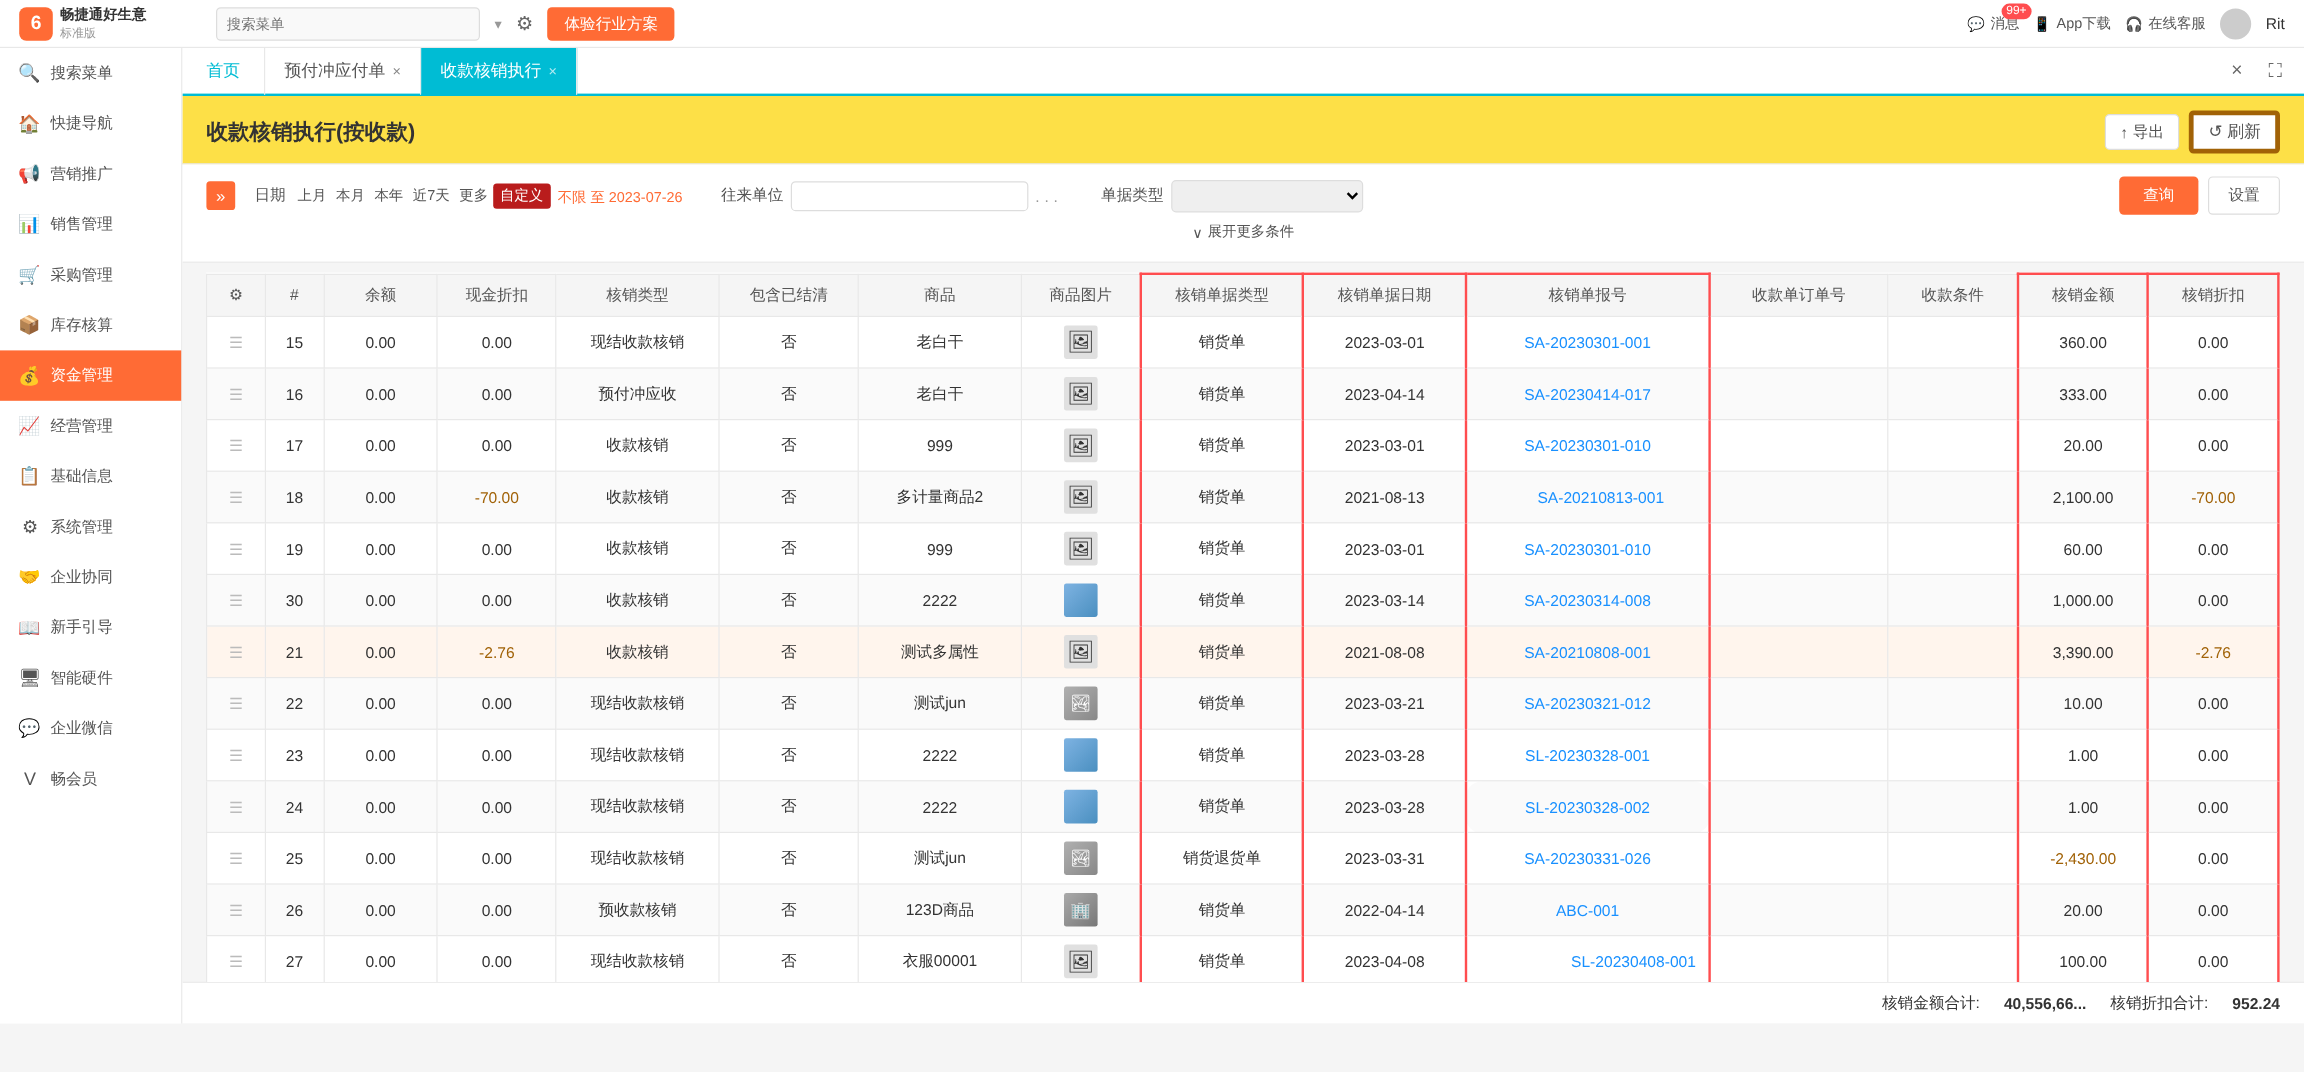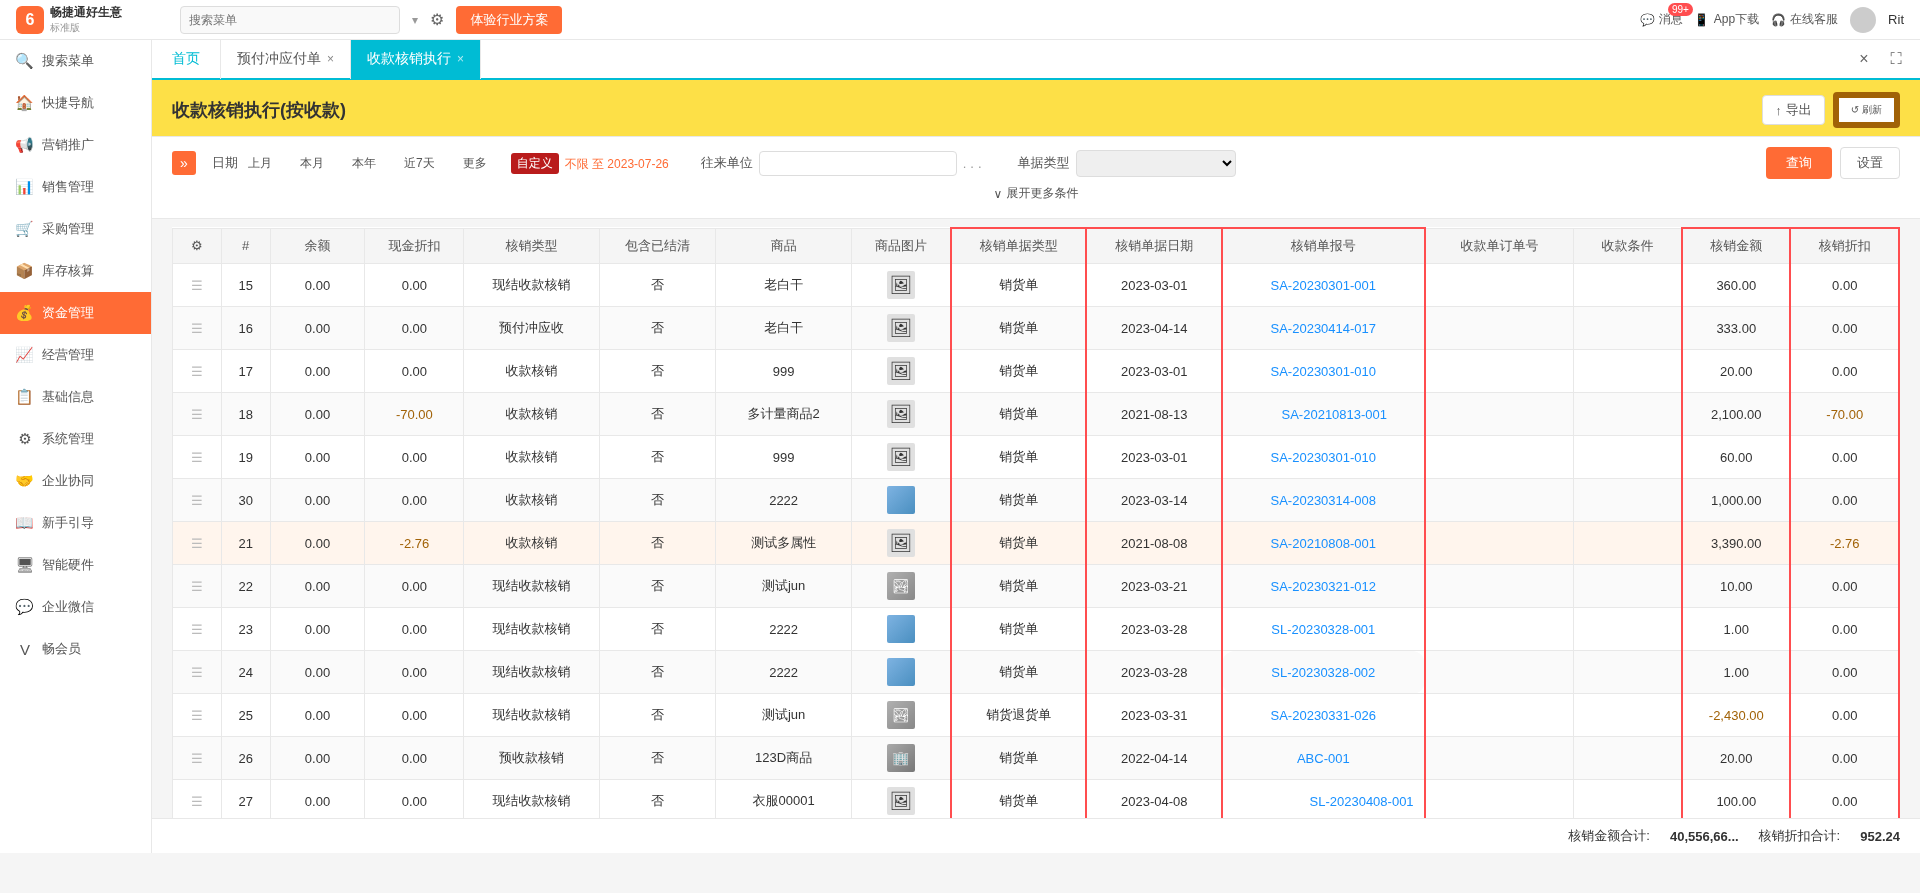--- a/index.html
+++ b/index.html
@@ -35,28 +35,28 @@
     .sidebar-icon { width: 18px; height: 18px; display: flex; align-items: center; justify-content: center; font-size: 15px; }
 
     
     .content { flex: 1; overflow: hidden; display: flex; flex-direction: column; background: #f5f5f5; }
 
     
     .page-header { background: #fde047; padding: 12px 20px 8px; border-bottom: 1px solid #e8e8e8; display: flex; align-items: center; justify-content: space-between; }
     .page-title { font-size: 18px; font-weight: 600; color: #333; }
     .page-actions { display: flex; gap: 8px; align-items: center; }
     .btn-export { border: 1px solid #ddd; background: #fff; color: #555; border-radius: 4px; padding: 5px 12px; font-size: 13px; cursor: pointer; display: flex; align-items: center; gap: 4px; }
-    .btn-refresh { border: 6px solid #a16207; background: #fff; color: #555; border-radius: 4px; padding: 5px 12px; font-size: 10px; cursor: pointer; }
+    .btn-refresh { border: 4px solid #a16207; background: #fff; color: #555; border-radius: 4px; padding: 5px 12px; font-size: 14px; cursor: pointer; }
 
     
     .filter-bar { background: #fff; padding: 10px 20px; border-bottom: 1px solid #e8e8e8; }
     .filter-row { display: flex; align-items: center; gap: 16px; flex-wrap: wrap; }
     .filter-item { display: flex; align-items: center; gap: 6px; }
     .filter-label { font-size: 13px; color: #555; white-space: nowrap; }
-    .filter-date-btns { display: flex; gap: 20px; align-items: center; }
+    .filter-date-btns { display: flex; gap: 0; align-items: center; }
     .date-btn { font-size: 12px; color: #555; cursor: pointer; padding: 2px 4px; }
     .date-btn.active { color: #ff6b35; }
     .date-range { font-size: 12px; color: #ff6b35; margin-top: 2px; }
     .filter-input { border: 1px solid #ddd; border-radius: 4px; padding: 4px 10px; font-size: 13px; min-width: 160px; }
     .filter-select { border: 1px solid #ddd; border-radius: 4px; padding: 4px 10px; font-size: 13px; min-width: 160px; }
     .btn-query { background: #ff6b35; color: white; border: none; border-radius: 4px; padding: 6px 20px; font-size: 13px; cursor: pointer; }
     .btn-setting { border: 1px solid #ddd; background: #fff; color: #555; border-radius: 4px; padding: 6px 16px; font-size: 13px; cursor: pointer; }
     .expand-row { display: flex; align-items: center; justify-content: center; padding: 6px 0; cursor: pointer; color: #555; font-size: 12px; gap: 4px; }
     .filter-dots { letter-spacing: 4px; color: #999; }
 

